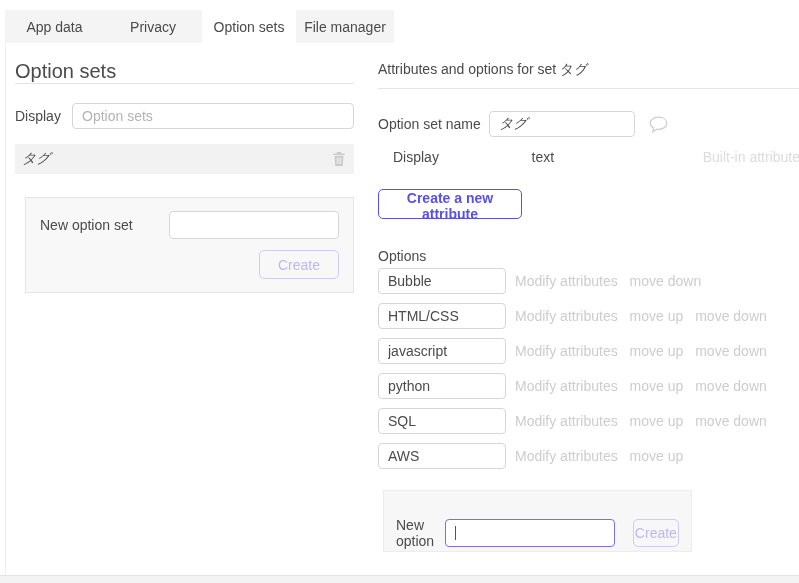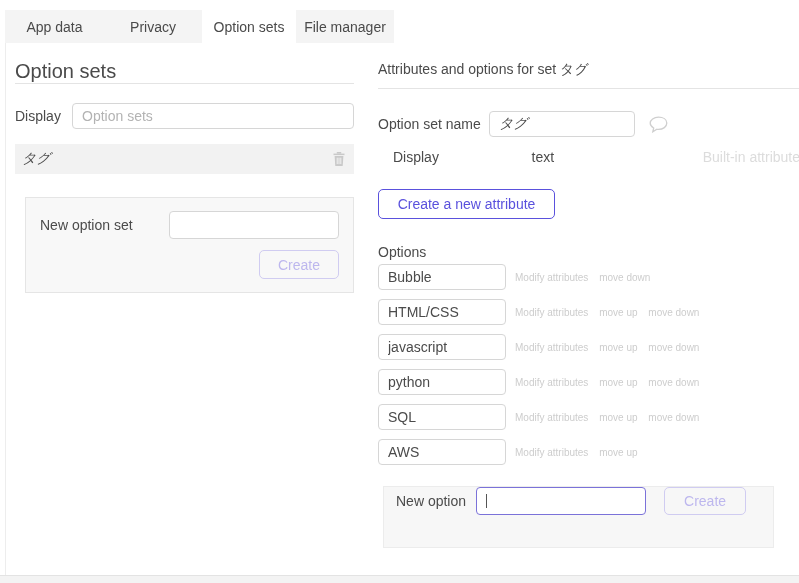--- a/index.html
+++ b/index.html
@@ -84,38 +84,39 @@
   .comment-icon { margin-left: 14px; cursor: pointer; display: inline-flex; }
 
   .section-heading { font-size: 14px; color: #4b4b4b; line-height: 16px; }
   .attributes-heading { margin-top: 20px; }
   .attr-row { display: flex; margin-top: 12px; font-size: 14px; white-space: nowrap; }
   .attr-row .attr-name { width: 155px; padding-left: 15px; }
   .attr-row .attr-type { width: 173px; }
   .attr-row .attr-note { color: #dcdcdc; }
 
   .create-attr-btn {
-    margin-top: 24px; width: 177px; height: 30px;
+    margin-top: 24px; width: 144px; height: 30px;
     background: #fff; border: 1px solid #5a51dd; border-radius: 5px;
     color: #5a51dd; font-size: 14px; font-family: "Liberation Sans", sans-serif;
     cursor: pointer;
+    font-weight: bold;
   }
 
   .options-heading { margin-top: 25px; }
   .option-row { display: flex; align-items: center; margin-top: 4px; margin-bottom: 9px; }
   .option-row:first-of-type { margin-top: 5px; }
   .option-row input { width: 128px; height: 26px; }
-  .option-links { margin-left: 9px; font-size: 10px; color: #cdcdcd; white-space: nowrap; }
+  .option-links { margin-left: 9px; font-size: 14px; color: #cdcdcd; white-space: nowrap; }
   .option-links span { cursor: pointer; }
   .option-links span + span { margin-left: 8px; }
   .option-links span:empty { margin-left: 0; }
 
   .new-option-box {
-    margin-top: 21px; margin-left: 5px; width: 391px; height: 62px;
-    background: #f7f7f7; border: 1px solid #ececec; padding: 0 12px;
+    margin-top: 21px; margin-left: 5px; width: 309px; height: 62px;
+    background: #f7f7f7; border: 1px solid #ececec; padding: 26px 12px;
   }
   .new-option-row { display: flex; align-items: center; }
   .new-option-row label { font-size: 14px; margin-right: 10px; }
   .input-focus-wrap { position: relative; display: inline-flex; }
   .new-option-row input {
     width: 170px; height: 28px;
     border: 1.5px solid #7b72d9; border-radius: 4px;
   }
   .caret { position: absolute; left: 10px; top: 7px; width: 1px; height: 14px; background: #555; }
   .new-option-row .btn-disabled { margin-left: 18px; width: 82px; height: 28px; }

